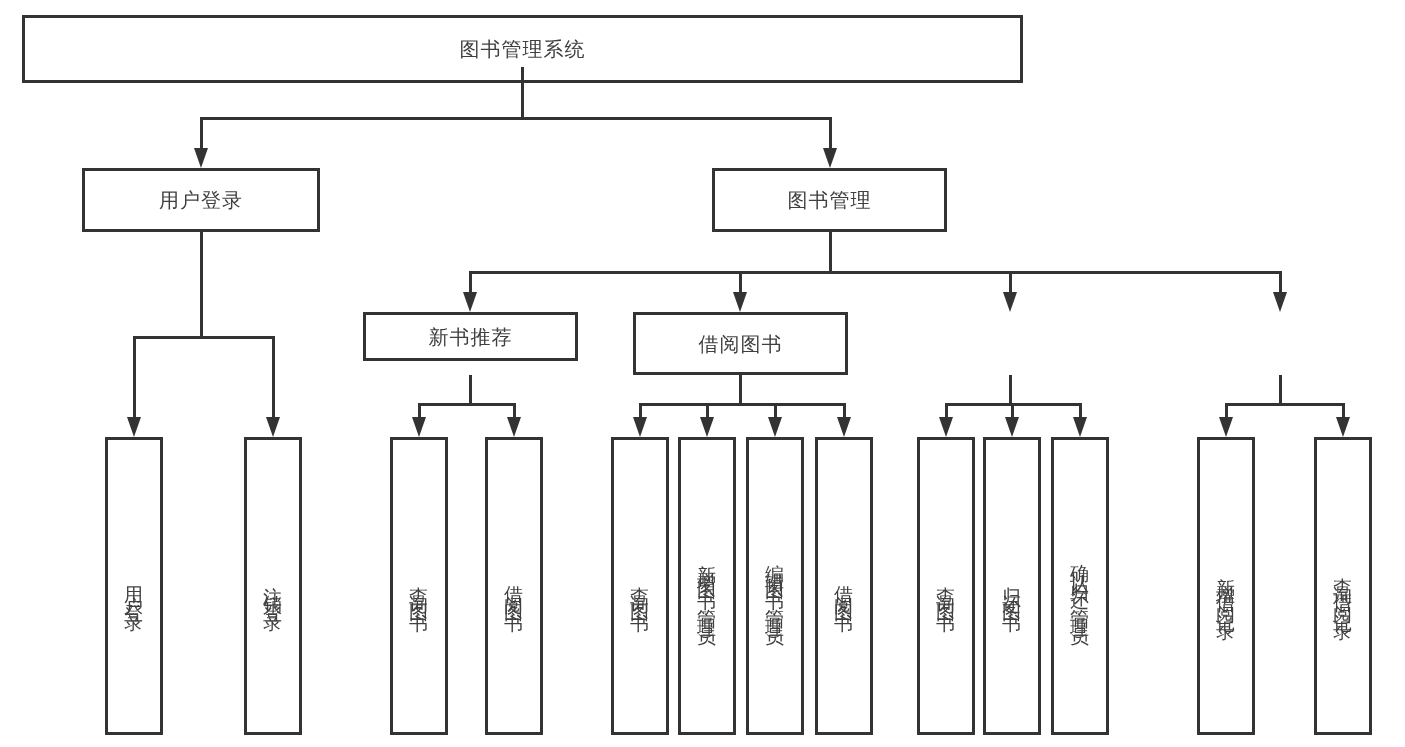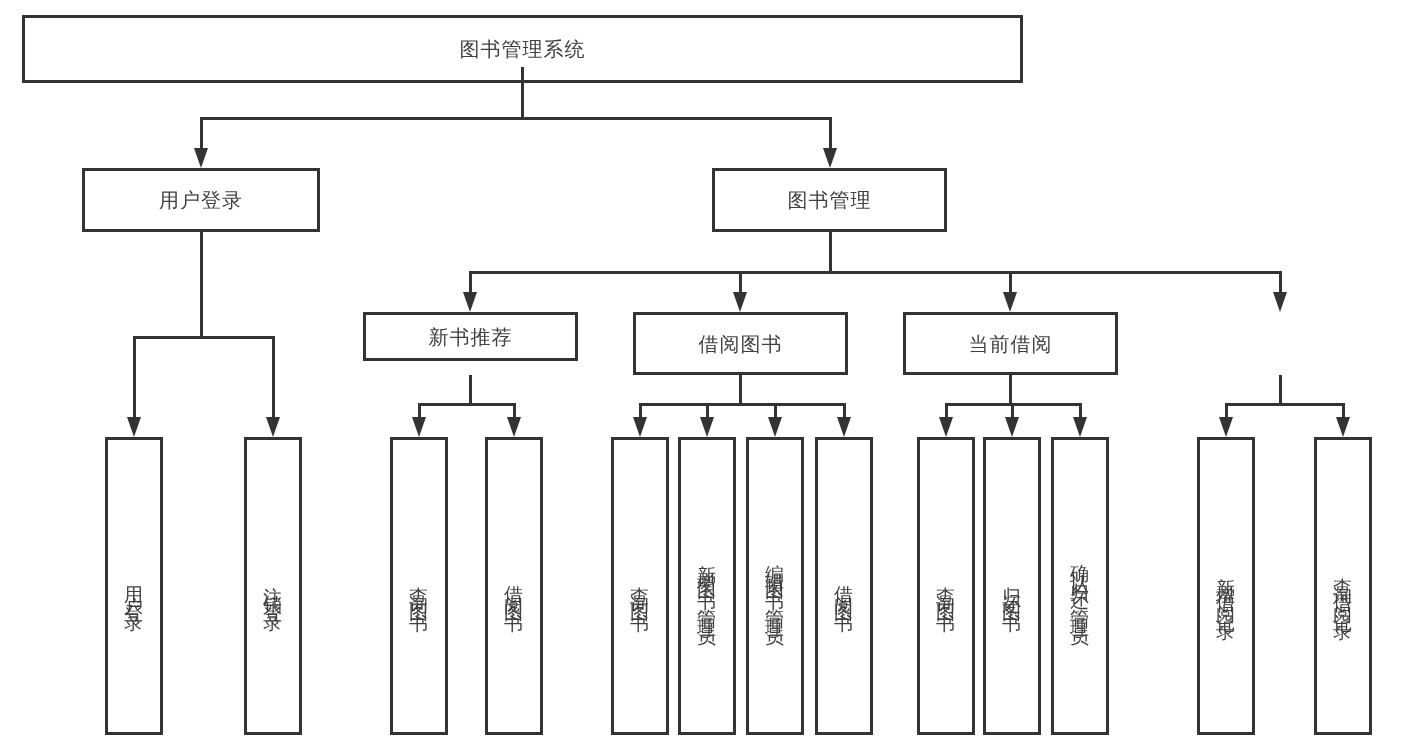--- a/index.html
+++ b/index.html
@@ -92,21 +92,20 @@
   <div class="arrowhead" style="left:463px; top:292px;"></div>
   <div class="line" style="left:738.5px; top:271px; width:3px; height:24px;"></div>
   <div class="arrowhead" style="left:733px; top:292px;"></div>
   <div class="line" style="left:1008.5px; top:271px; width:3px; height:24px;"></div>
   <div class="arrowhead" style="left:1003px; top:292px;"></div>
   <div class="line" style="left:1278.5px; top:271px; width:3px; height:24px;"></div>
   <div class="arrowhead" style="left:1273px; top:292px;"></div>
 
   <div class="box h-box" style="left:363px; top:312px; width:215px; height:49px;">新书推荐</div>
   <div class="box h-box" style="left:633px; top:312px; width:215px; height:63px;">借阅图书</div>
-  <div class="box h-box" style="left:903px; top:312px; width:215px; height:63px;">当前借阅</div>
 
   <div class="line" style="left:468.5px; top:375px; width:3px; height:28px;"></div>
   <div class="line" style="left:417.5px; top:403px; width:98px; height:3px;"></div>
   <div class="line" style="left:417.5px; top:403px; width:3px; height:16px;"></div>
   <div class="arrowhead" style="left:412px; top:417px;"></div>
   <div class="line" style="left:512.5px; top:403px; width:3px; height:16px;"></div>
   <div class="arrowhead" style="left:507px; top:417px;"></div>
 
   <div class="line" style="left:738.5px; top:375px; width:3px; height:28px;"></div>
   <div class="line" style="left:638.5px; top:403px; width:207px; height:3px;"></div>

